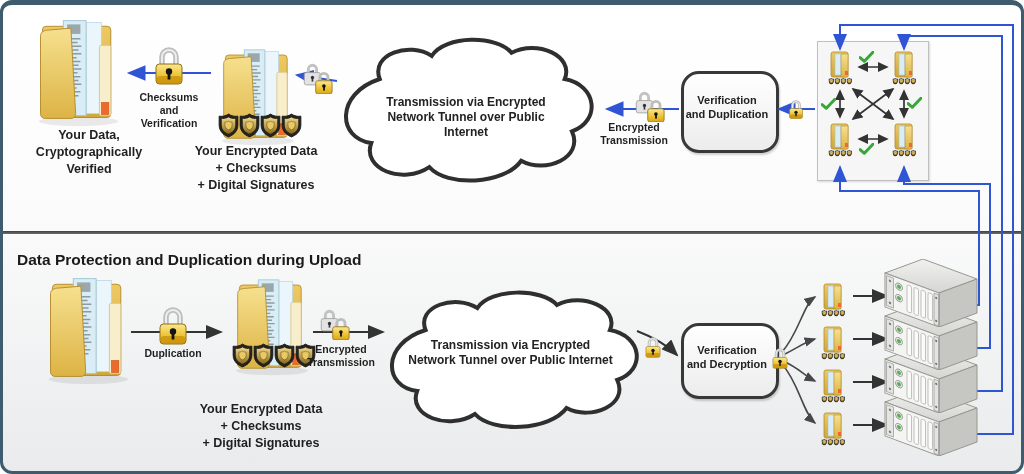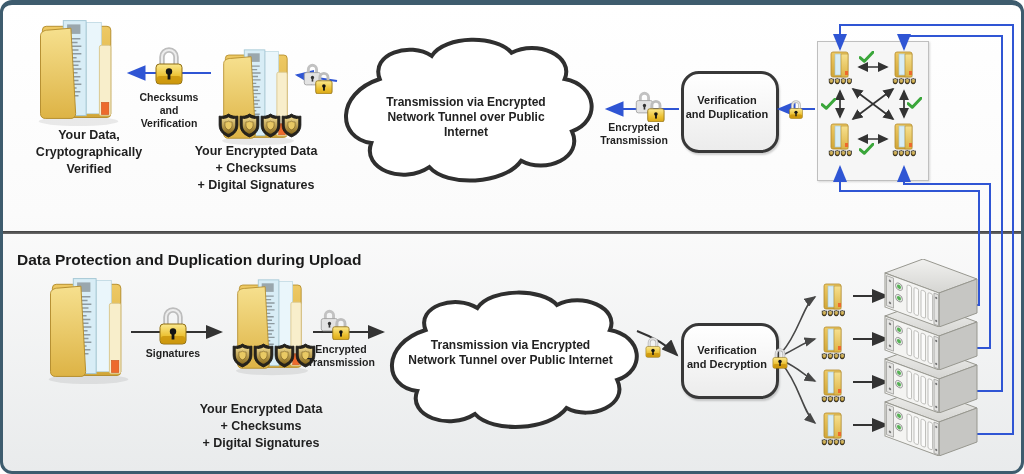--- a/index.html
+++ b/index.html
@@ -272,21 +272,21 @@
   <div class="txt lbl-small" style="left:591px;top:116px;width:80px;">
     <span style="display:block">Encrypted</span>
     <span style="display:block">Transmission</span>
   </div>
   <div class="txt lbl-box" style="left:678px;top:88px;width:92px;">
     <span style="display:block">Verification</span>
     <span style="display:block">and Duplication</span>
   </div>
 
   <div class="txt lbl-small" style="left:130px;top:342px;width:80px;">
-    <span style="display:block">Signatures</span>
+    <span style="display:block">Duplication</span>
   </div>
   <div class="txt lbl-folder" style="left:178px;top:396px;width:160px;">
     <span style="display:block">Your Encrypted Data</span>
     <span style="display:block">+ Checksums</span>
     <span style="display:block">+ Digital Signatures</span>
   </div>
   <div class="txt lbl-small" style="left:298px;top:338px;width:80px;">
     <span style="display:block">Encrypted</span>
     <span style="display:block">Transmission</span>
   </div>

